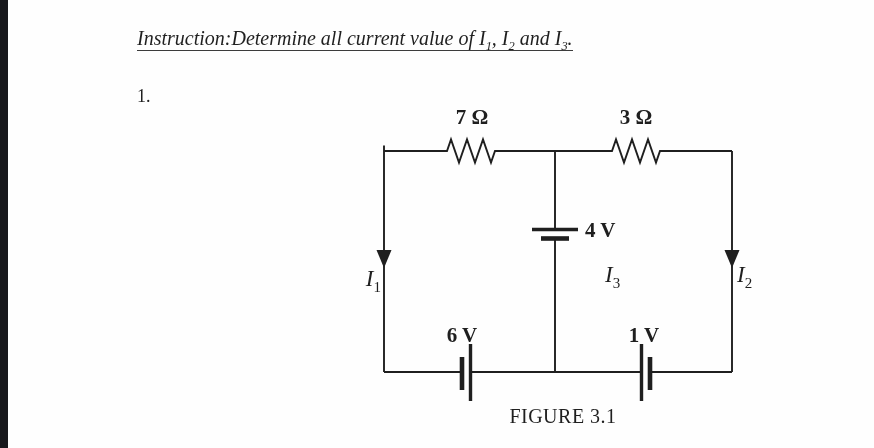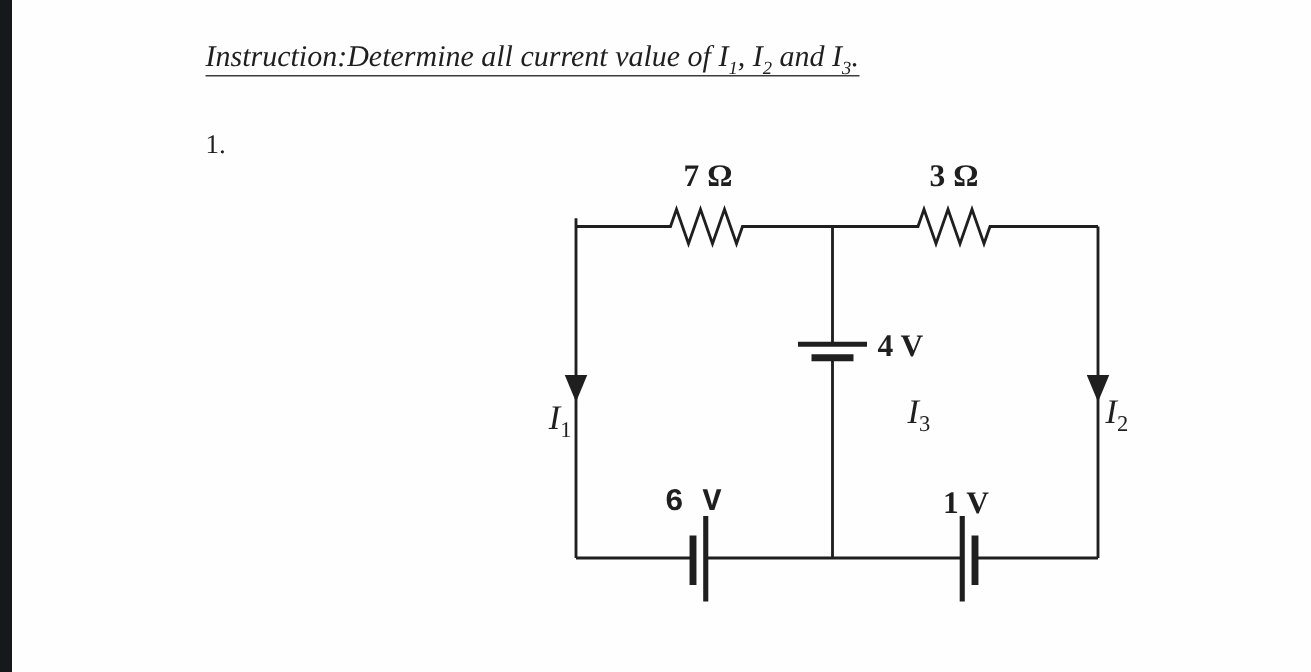--- a/index.html
+++ b/index.html
@@ -91,20 +91,21 @@
     <path class="plate-long" d="M627.5,344 V401"></path>
     <path class="plate-short" d="M636,357 V390"></path>
 
     <polygon class="arrow" points="362.5,250 377.5,250 370,268"></polygon>
     <polygon class="arrow" points="710.5,250 725.5,250 718,268"></polygon>
   </svg>
 
   <div class="comp-label centered" style="left:458px;top:107px;">7 Ω</div>
   <div class="comp-label centered" style="left:622px;top:107px;">3 Ω</div>
   <div class="comp-label" style="left:571px;top:220px;">4 V</div>
-  <div class="comp-label centered" style="left:448px;top:325px;font-family:Liberation Mono, monospace;">6 V</div>
+  <div class="comp-label centered" style="left:448px;top:325px;">6 V</div>
   <div class="comp-label centered" style="left:630px;top:325px;">1 V</div>
 
   <div class="current-label" style="left:317px;top:267px;width:50px;text-align:right;font-family:Liberation Serif, serif;"><span>I</span><sub>1</sub></div>
   <div class="current-label" style="left:723px;top:263px;"><span>I</span><sub>2</sub></div>
   <div class="current-label" style="left:547px;top:263px;margin-left:44px;"><span>I</span><sub>3</sub></div>
 
+  <div class="figure-caption">FIGURE 3.1</div>
 </div>
 
 </body></html>

